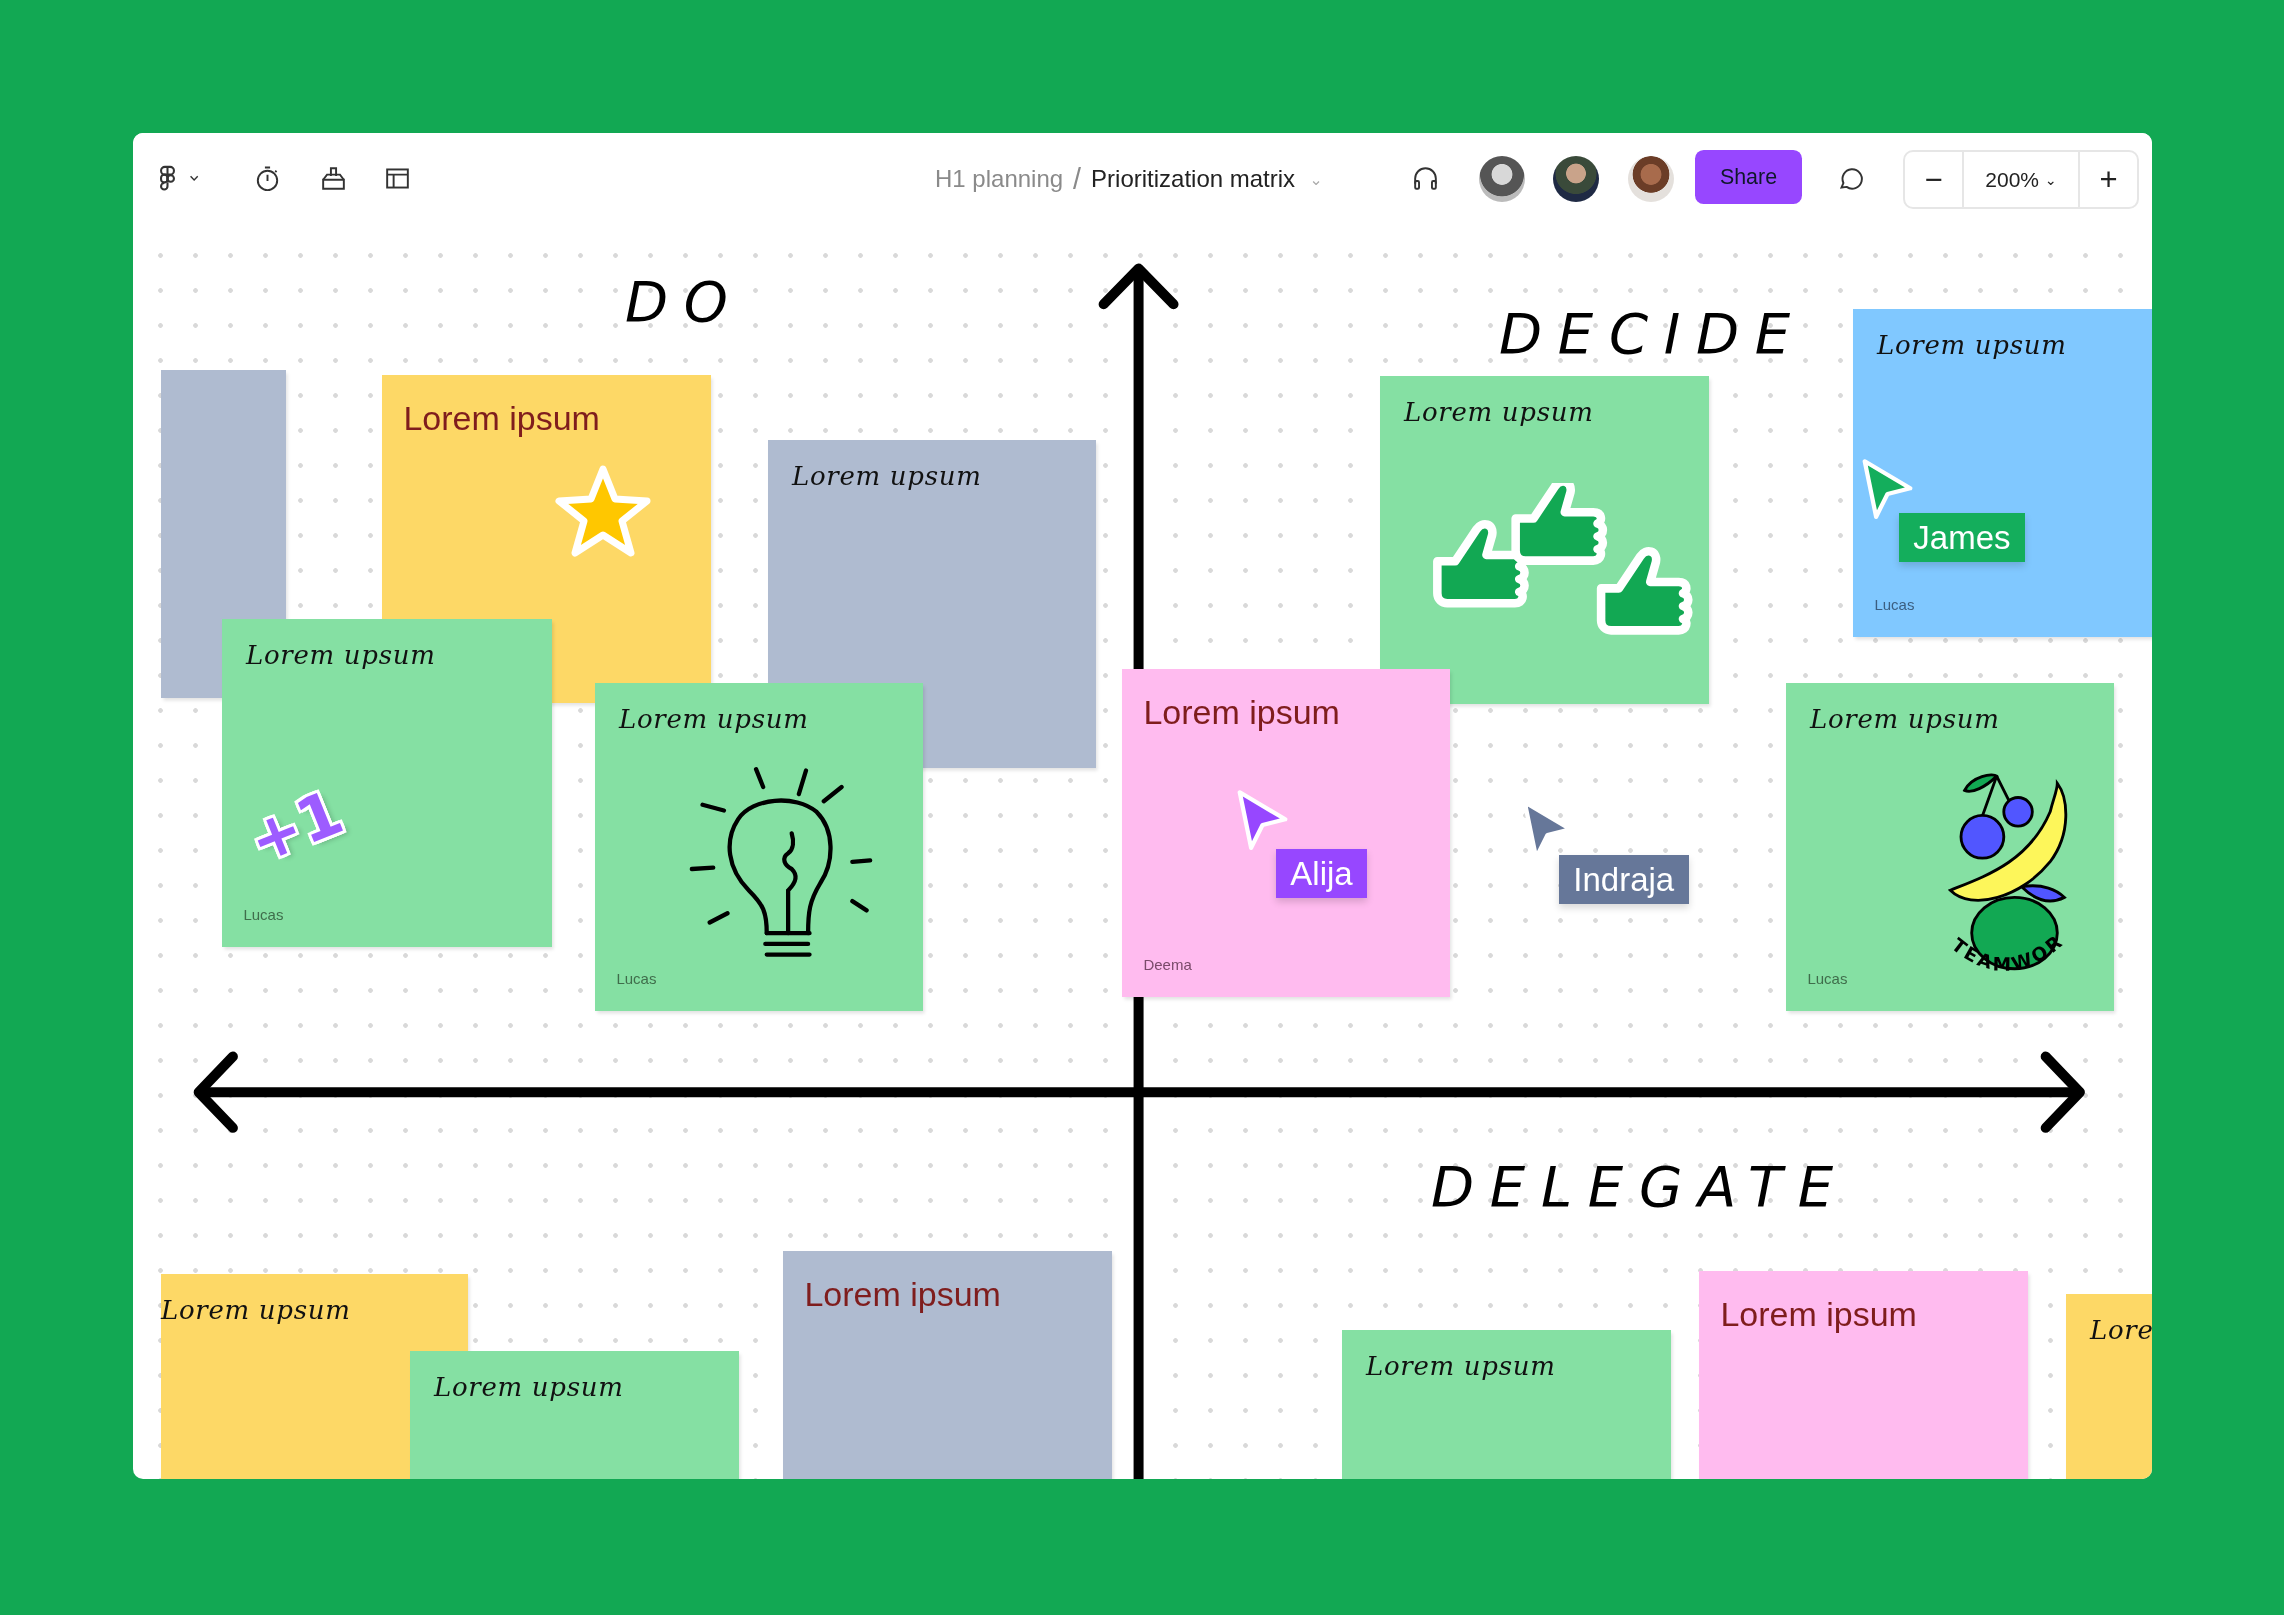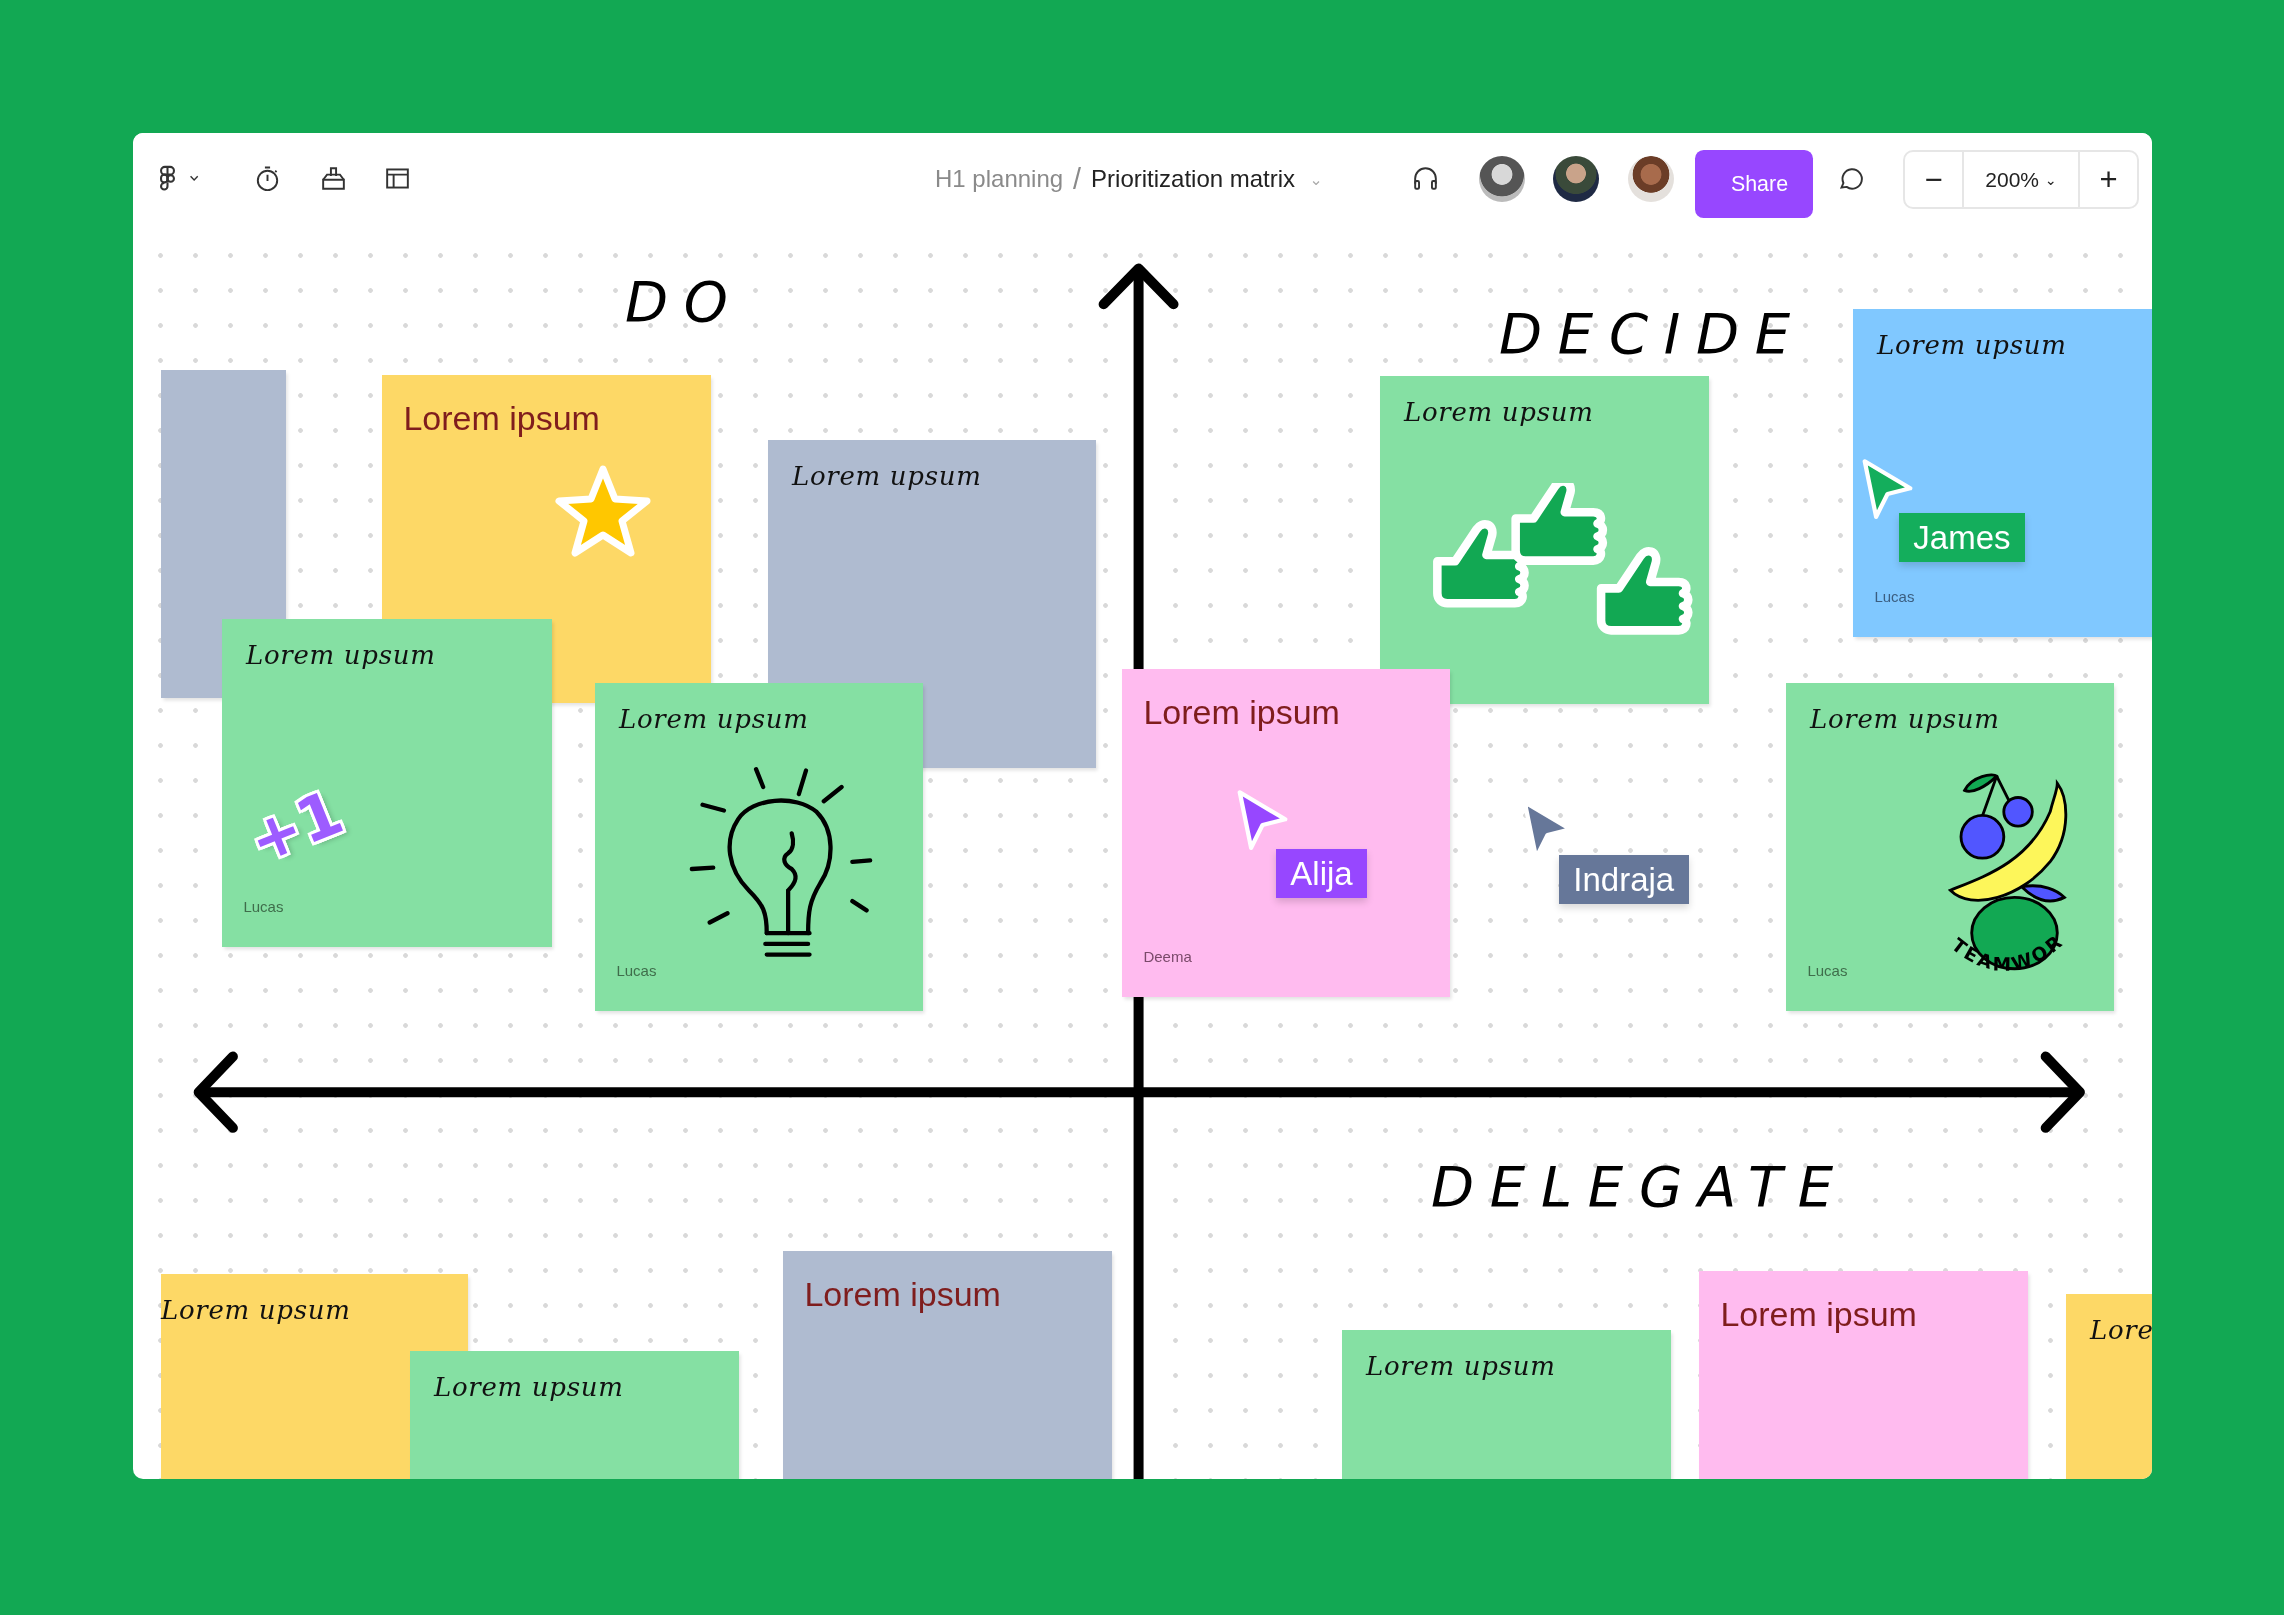--- a/index.html
+++ b/index.html
@@ -8,28 +8,28 @@
     background-image:radial-gradient(circle, #d9d9d9 2.1px, transparent 2.5px);background-size:35px 35px;background-position:10px 0px;}
   .toolbar{position:absolute;left:0;top:0;width:100%;height:91px;background:#fff;z-index:50;}
   .tb-icon{position:absolute;top:28.6px;width:34px;height:34px;display:flex;align-items:center;justify-content:center;}
   .tb-icon svg{width:31px;height:31px;}
   .breadcrumb{position:absolute;left:802px;top:26px;height:40px;display:flex;align-items:center;font-size:24px;gap:10px;}
   .bc-parent{color:#8a8a8a;}
   .bc-sep{color:#8a8a8a;font-size:28.6px;}
   .bc-current{color:#222;}
   .bc-chev{color:#aaa;font-size:15.7px;margin-left:4.3px;}
   .avatar{position:absolute;top:23px;width:46px;height:46px;border-radius:50%;overflow:hidden;}
-  .share{position:absolute;left:1562px;top:17px;width:107px;height:68px;background:#9747ff;color:#ffffff;border-radius:8.6px;font-size:21.4px;display:flex;align-items:center;justify-content:center;padding-left:11px;}
+  .share{position:absolute;left:1562px;top:17px;width:107px;height:54px;background:#9747ff;color:#0f172a;border-radius:8.6px;font-size:21.4px;display:flex;align-items:center;justify-content:center;}
   .zoomgroup{position:absolute;left:1770px;top:17px;width:236px;height:59px;border:2.1px solid #e6e6e6;border-radius:10px;display:flex;box-sizing:border-box;}
   .zg-btn{width:57px;display:flex;align-items:center;justify-content:center;font-size:31px;color:#222;}
   .zg-mid{flex:1;border-left:2.1px solid #e6e6e6;border-right:2.1px solid #e6e6e6;display:flex;align-items:center;justify-content:center;font-size:21px;color:#222;gap:5.7px;}
   .note{position:absolute;box-shadow:2.1px 2.9px 3.6px rgba(0,0,0,0.12);box-sizing:border-box;margin-left:28px;}
   .note .title-hand{position:absolute;left:24px;top:21.4px;font-family:"DejaVu Serif",serif;font-style:italic;font-size:26px;color:#111;letter-spacing:0.7px;}
   .note .title-sans{position:absolute;left:21.4px;top:24px;font-size:34px;color:#7f1d1d;}
-  .note .author{position:absolute;left:21.4px;bottom:32px;font-size:15px;color:#3f6d4b;}
+  .note .author{position:absolute;left:21.4px;bottom:24px;font-size:15px;color:#3f6d4b;}
   .yellow{background:#fdd866;} .green{background:#85e0a3;} .grey{background:#afbbd0;} .pink{background:#ffbbef;} .blue{background:#80c8ff;}
   .quad{position:absolute;font-family:"DejaVu Sans",sans-serif;font-weight:normal;font-style:italic;font-size:56px;letter-spacing:15.7px;color:#000;z-index:2;}
   .cursor{position:absolute;z-index:20;}
   .cursor-label{position:absolute;z-index:21;color:#fff;font-size:33px;padding:5.7px 14.3px;box-shadow:0 4.3px 7.1px rgba(0,0,0,0.15);}
   .sticker{position:absolute;}
 </style>
 </head>
 <body>
 
 <div class="window">

